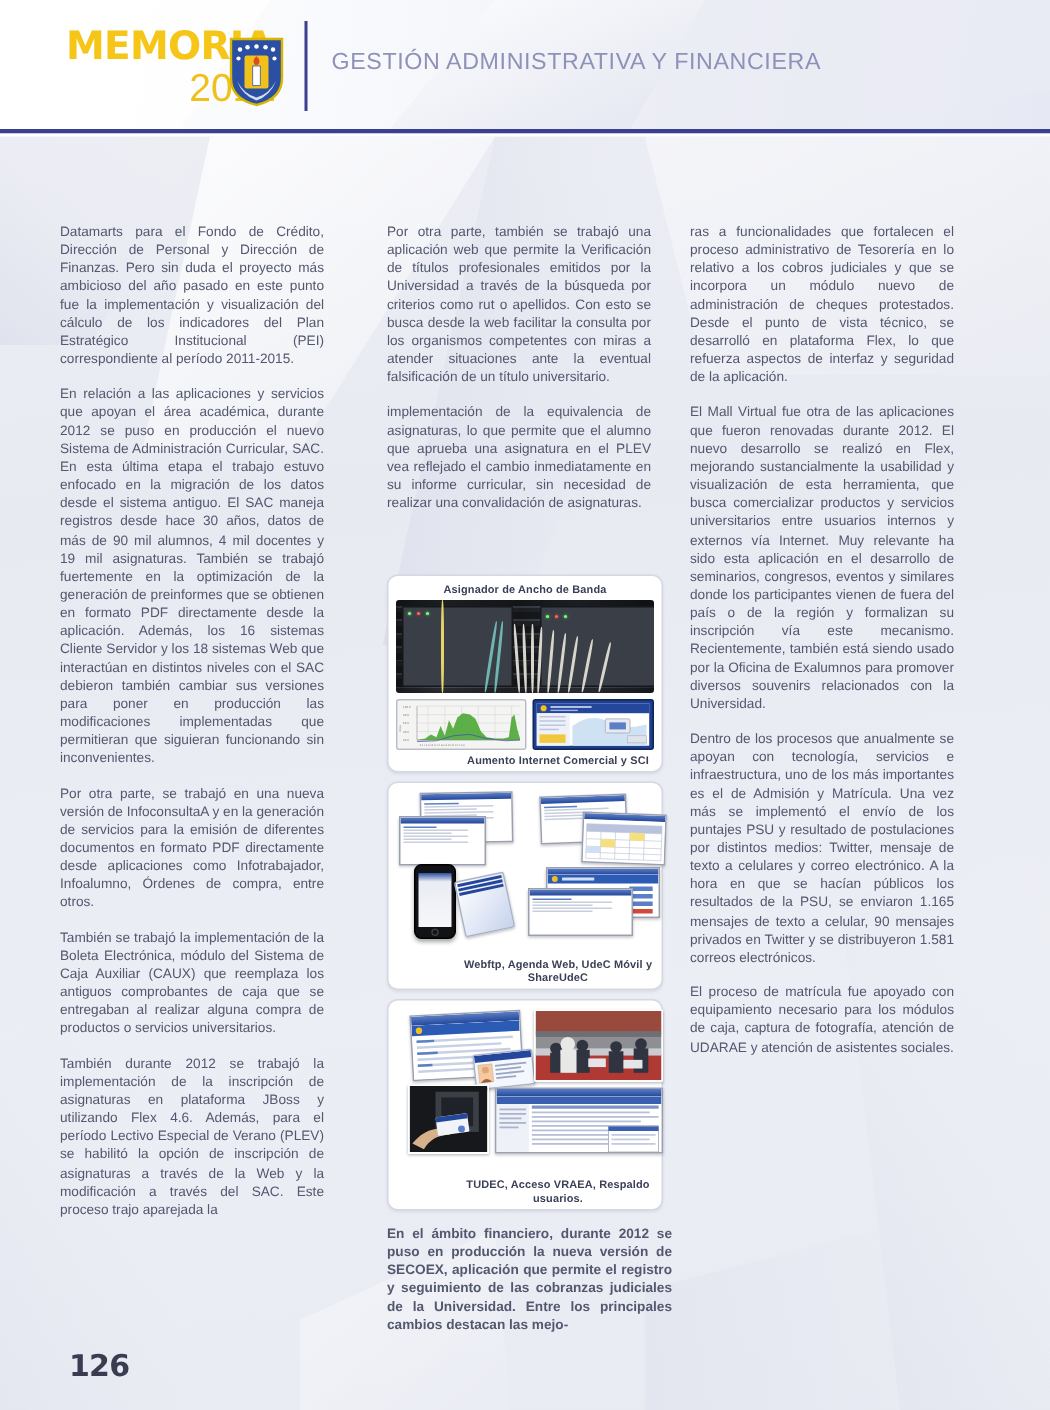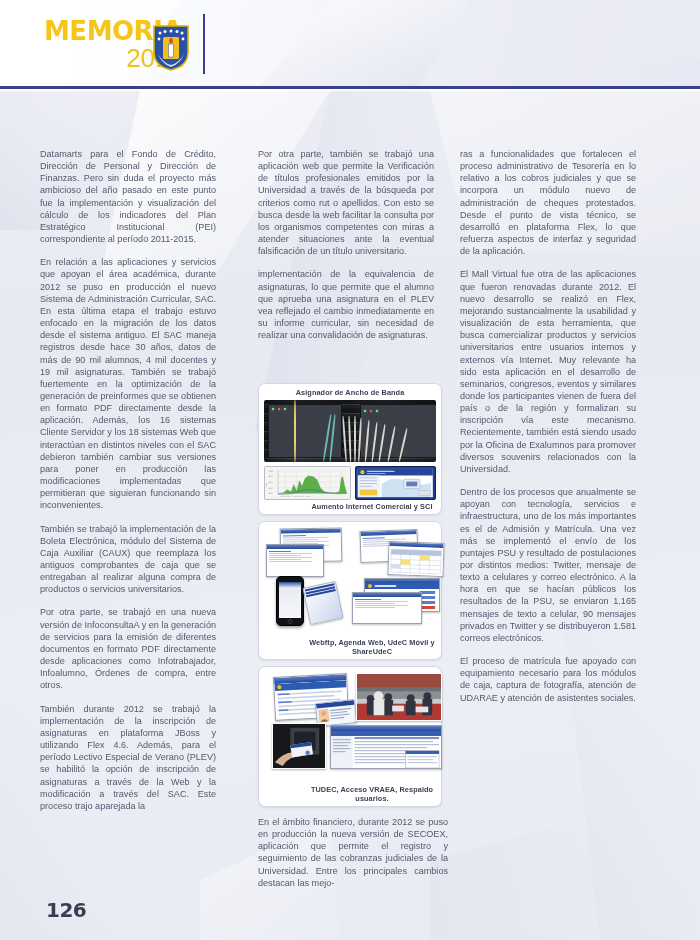--- a/index.html
+++ b/index.html
@@ -120,21 +120,21 @@
   }
   .col-1 { left: 40px; }
   .col-3 { left: 460px; }
 
   .col p { margin-bottom: 11px; }
   .col p:last-child { margin-bottom: 0; }
 
   
   .col-2-top { position: absolute; left: 258px; top: 148px; width: 176px; }
   .col-2-bottom { position: absolute; left: 258px; top: 816px; width: 190px; }
-  .col-2-bottom p { margin-bottom: 0; }
+  .col-2-bottom p { margin-bottom: 0; font-weight: bold; }
 
   
   .figures {
     position: absolute;
     left: 258px; top: 383px;
     width: 184px;
   }
   .figure {
     background: #ffffff;
     border: 1px solid #d5d7e2;
@@ -327,31 +327,32 @@
             <circle cx="31" cy="15" r="1.4"></circle>
         </g>
         <rect x="11" y="13" width="16" height="22" rx="1.5" fill="#f0c01c"></rect>
         <rect x="16.5" y="20" width="5" height="13" fill="#ffffff" stroke="#2b4fa3" stroke-width="0.5"></rect>
         <path d="M19,13.5 q-3,2.5 -1.5,5 q1.5,2 1.5,0 q0,2 1.5,0 q1.5,-2.5 -1.5,-5 Z" fill="#e04a22"></path>
         <path d="M6,30 q4,10 13,13 q9,-3 13,-13 q-5,9 -13,11 q-8,-2 -13,-11 Z" fill="#dfe5ef" opacity="0.95"></path>
       </svg>
     </div>
 
     <div class="header-divider"></div>
+    <div class="header-title">GESTIÓN ADMINISTRATIVA Y FINANCIERA</div>
   </div>
   <div class="header-rule"></div>
   <div class="header-rule2"></div>
 
   <div class="content">
 
     <div class="col col-1">
       <p>Datamarts para el Fondo de Crédito, Dirección de Personal y Dirección de Finanzas. Pero sin duda el proyecto más ambicioso del año pasado en este punto fue la implementación y visualización del cálculo de los indicadores del Plan Estratégico Institucional (PEI) correspondiente al período 2011-2015.</p>
       <p>En relación a las aplicaciones y servicios que apoyan el área académica, durante 2012 se puso en producción el nuevo Sistema de Administración Curricular, SAC. En esta última etapa el trabajo estuvo enfocado en la migración de los datos desde el sistema antiguo. El SAC maneja registros desde hace 30 años, datos de más de 90 mil alumnos, 4 mil docentes y 19 mil asignaturas. También se trabajó fuertemente en la optimización de la generación de preinformes que se obtienen en formato PDF directamente desde la aplicación. Además, los 16 sistemas Cliente Servidor y los 18 sistemas Web que interactúan en distintos niveles con el SAC debieron también cambiar sus versiones para poner en producción las modificaciones implementadas que permitieran que siguieran funcionando sin inconvenientes.</p>
+      <p>Por otra parte, se trabajó en una nueva versión de InfoconsultaA y en la generación de servicios para la emisión de diferentes documentos en formato PDF directamente desde aplicaciones como Infotrabajador, Infoalumno, Órdenes de compra, entre otros.</p>
       <p>También se trabajó la implementación de la Boleta Electrónica, módulo del Sistema de Caja Auxiliar (CAUX) que reemplaza los antiguos comprobantes de caja que se entregaban al realizar alguna compra de productos o servicios universitarios.</p>
-      <p>Por otra parte, se trabajó en una nueva versión de InfoconsultaA y en la generación de servicios para la emisión de diferentes documentos en formato PDF directamente desde aplicaciones como Infotrabajador, Infoalumno, Órdenes de compra, entre otros.</p>
       <p>También durante 2012 se trabajó la implementación de la inscripción de asignaturas en plataforma JBoss y utilizando Flex 4.6. Además, para el período Lectivo Especial de Verano (PLEV) se habilitó la opción de inscripción de asignaturas a través de la Web y la modificación a través del SAC. Este proceso trajo aparejada la</p>
     </div>
 
     <div class="col col-2-top">
       <p>Por otra parte, también se trabajó una aplicación web que permite la Verificación de títulos profesionales emitidos por la Universidad a través de la búsqueda por criterios como rut o apellidos. Con esto se busca desde la web facilitar la consulta por los organismos competentes con miras a atender situaciones ante la eventual falsificación de un título universitario.</p>
       <p>implementación de la equivalencia de asignaturas, lo que permite que el alumno que aprueba una asignatura en el PLEV vea reflejado el cambio inmediatamente en su informe curricular, sin necesidad de realizar una convalidación de asignaturas.</p>
     </div>
 
     <div class="figures">
 

